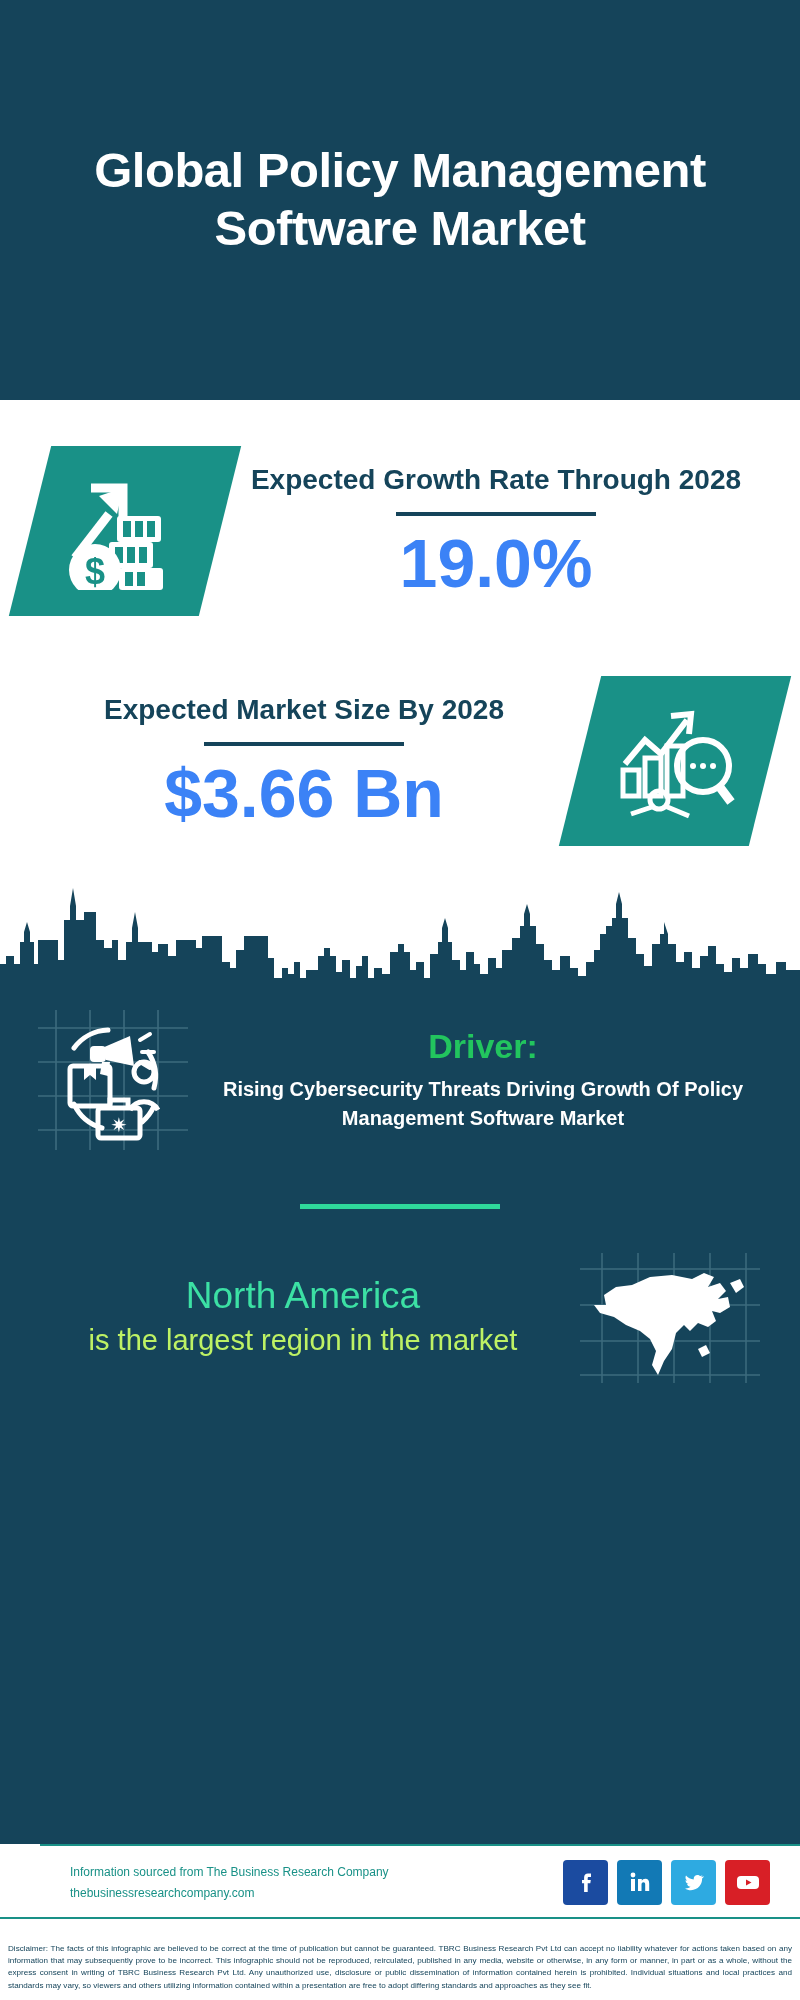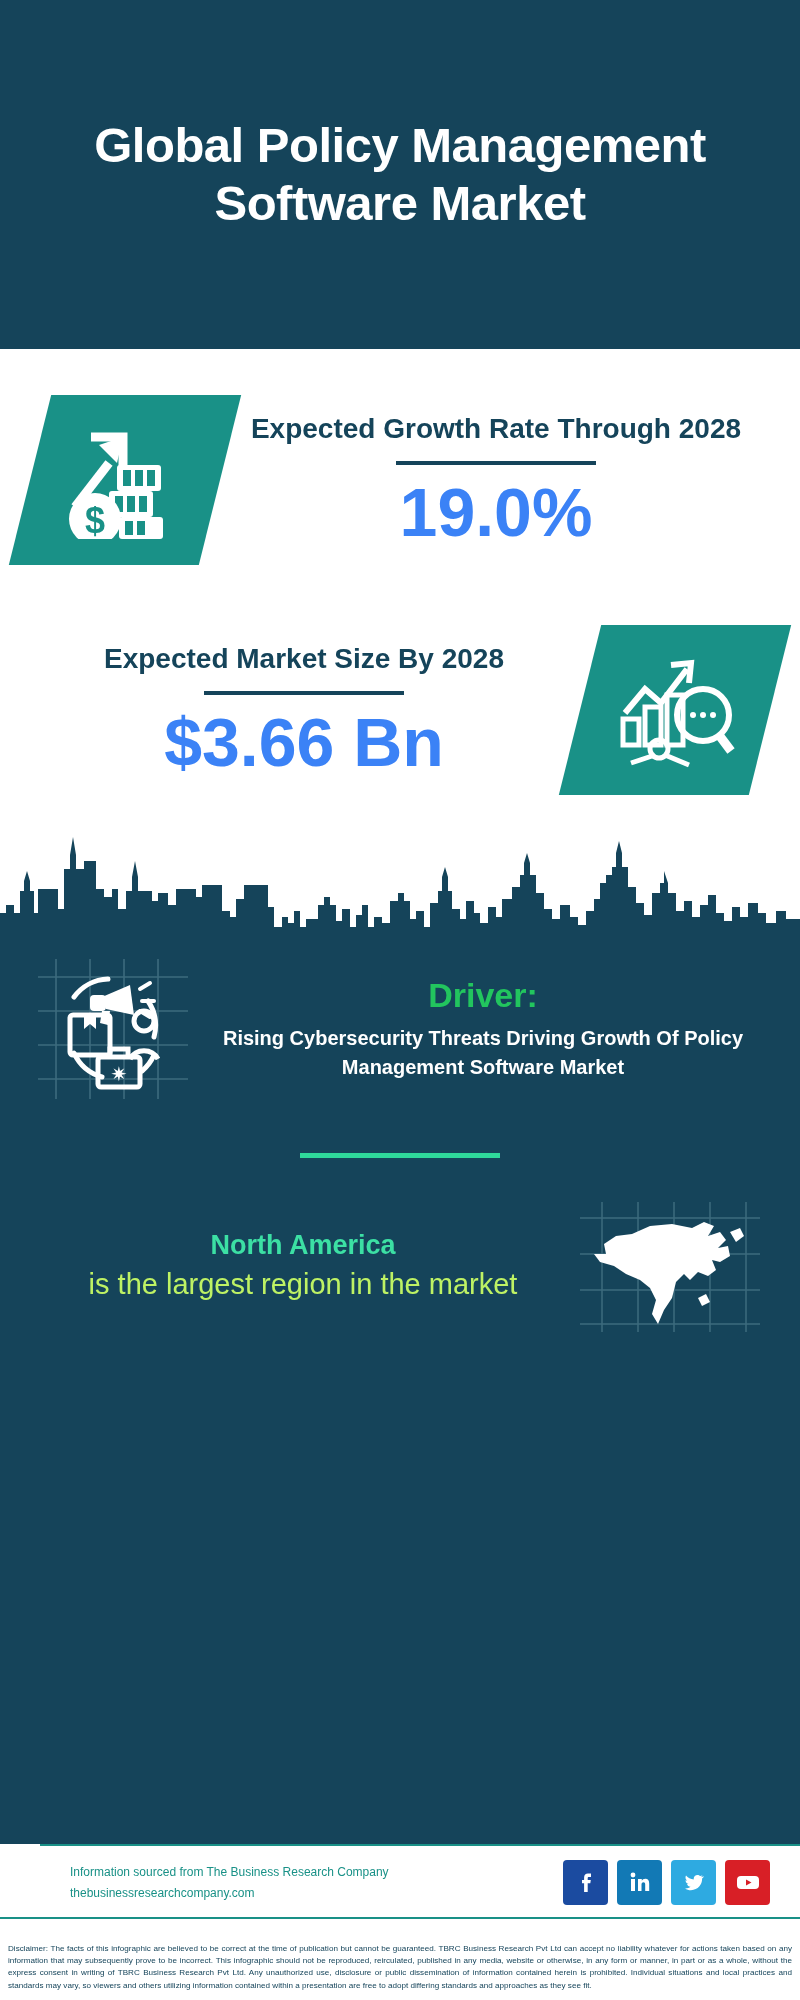--- a/index.html
+++ b/index.html
@@ -7,21 +7,21 @@
     width:800px; height:2000px;
     font-family:"Liberation Sans", sans-serif;
     background:#ffffff;
     overflow:hidden;
   }
   .page { width:800px; height:2000px; position:relative; display:flex; flex-direction:column; }
 
   
   .header {
     background:#15445a;
-    height:349px;
+    height:400px;
     display:flex; align-items:center; justify-content:center;
     padding:0 24px;
   }
   .header h1 {
     color:#ffffff;
     font-size:49px;
     font-weight:bold;
     line-height:1.18;
     text-align:center;
     letter-spacing:-0.5px;
@@ -79,21 +79,21 @@
     color:#22c55e; font-size:34px; font-weight:bold; margin-bottom:9px;
   }
   .driver-desc {
     color:#ffffff; font-size:20px; font-weight:bold; line-height:1.45;
   }
 
   .mid-rule { width:200px; height:5px; background:#2fd99b; margin:54px auto 0 auto; }
 
   .region-row { display:flex; align-items:center; padding:44px 30px 0 36px; }
   .region-text { flex:1; text-align:center; }
-  .region-name { color:#3ce0a4; font-size:27px; font-weight:bold; }
+  .region-name { color:#3ce0a4; font-size:37px; font-weight:normal; }
   .region-sub { color:#bef264; font-size:29px; line-height:1.35; margin-top:4px; }
   .region-map { flex:0 0 auto; width:200px; display:flex; justify-content:center; }
 
   
   .source-bar {
     background:#ffffff;
     border-top:2px solid #199187;
     padding:14px 30px 12px 30px;
     display:flex; align-items:center; justify-content:space-between;margin-left:40px;
   }

